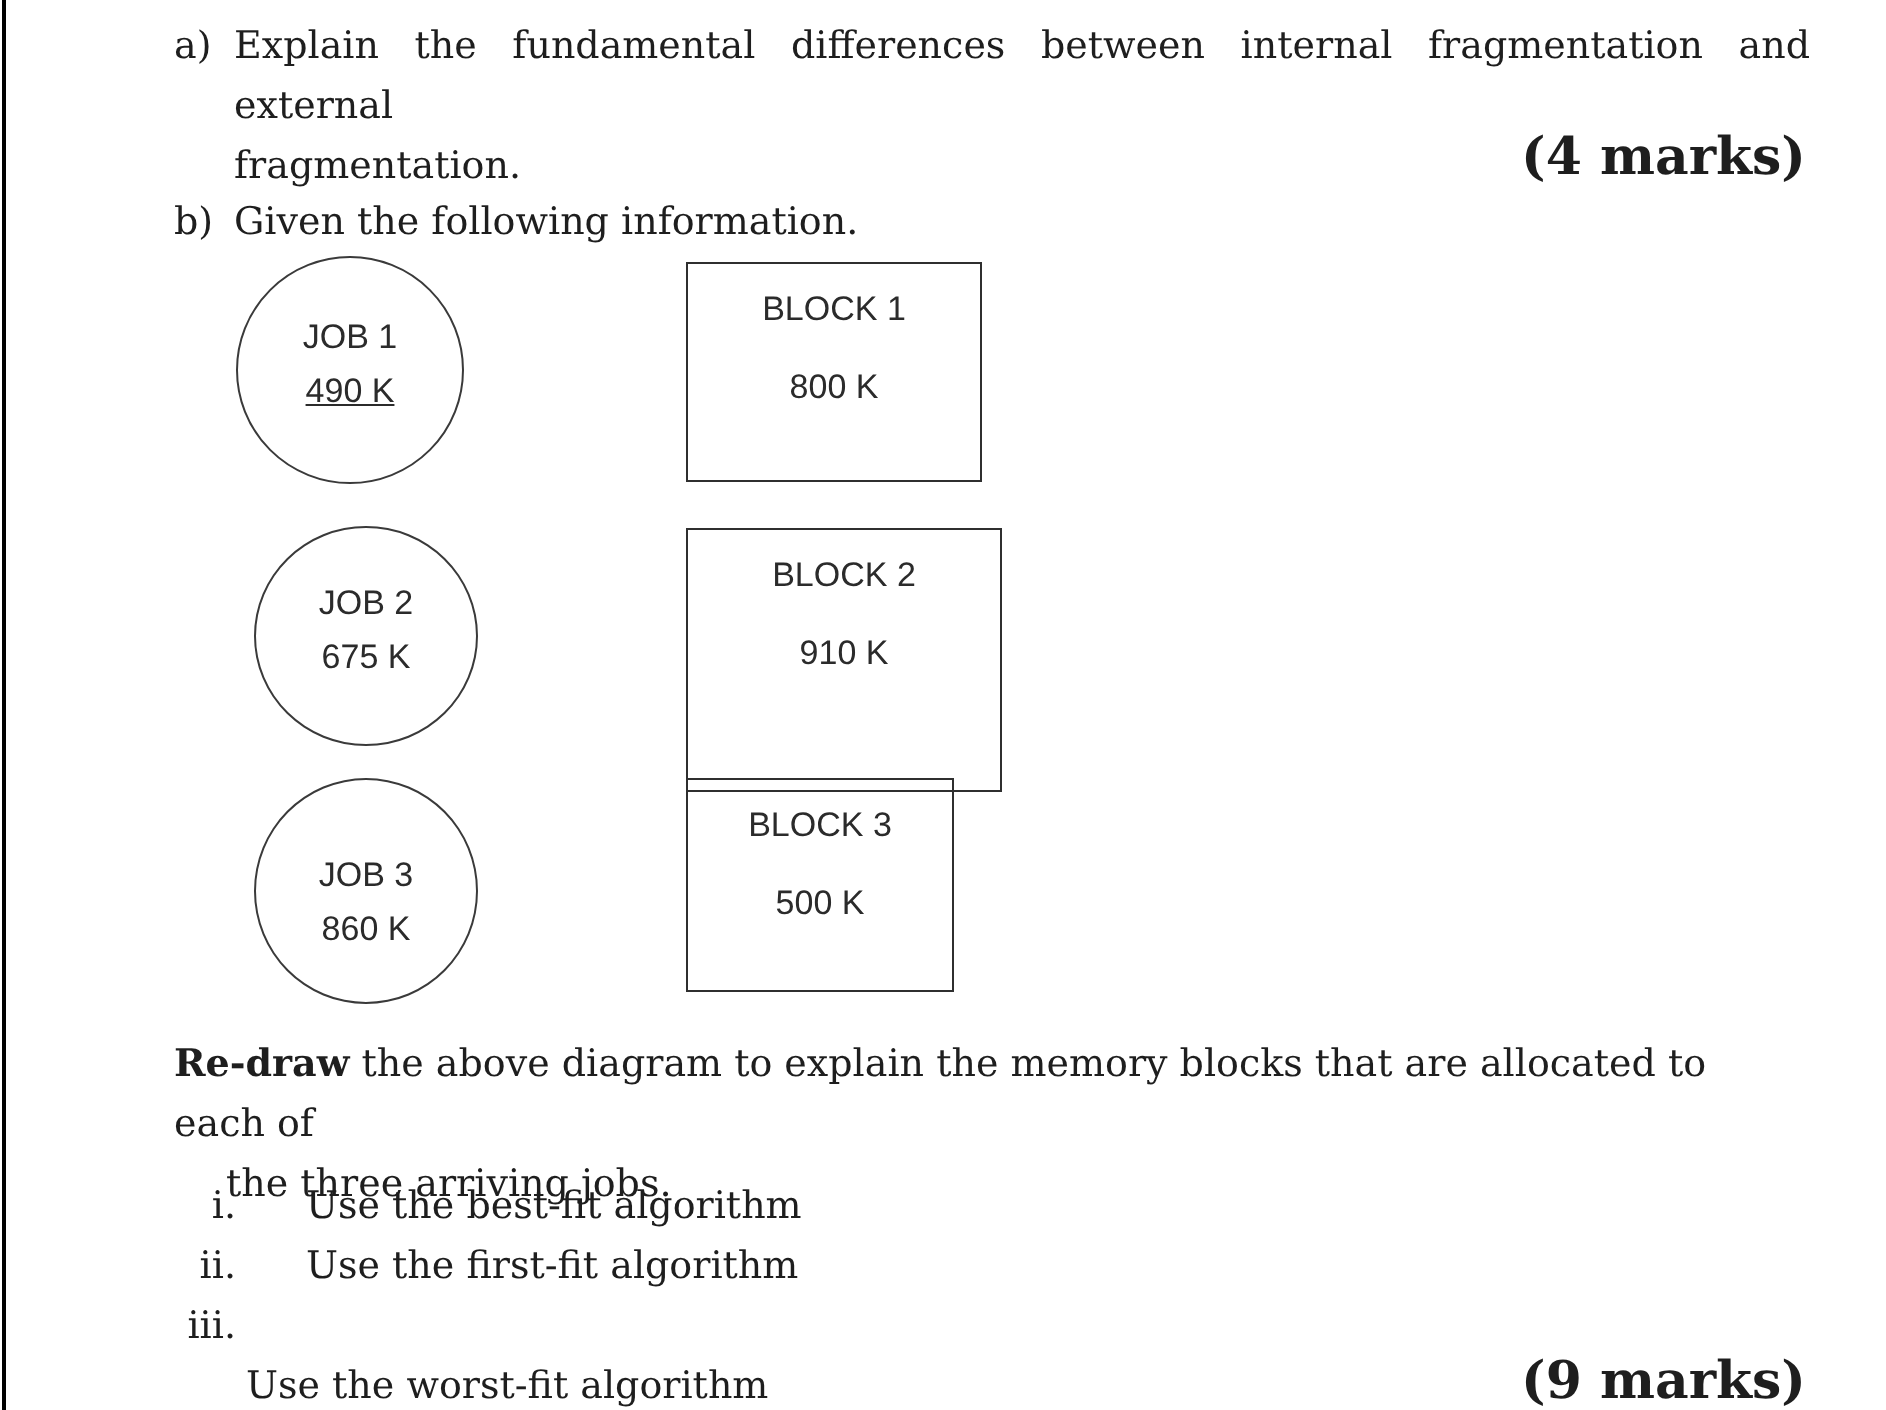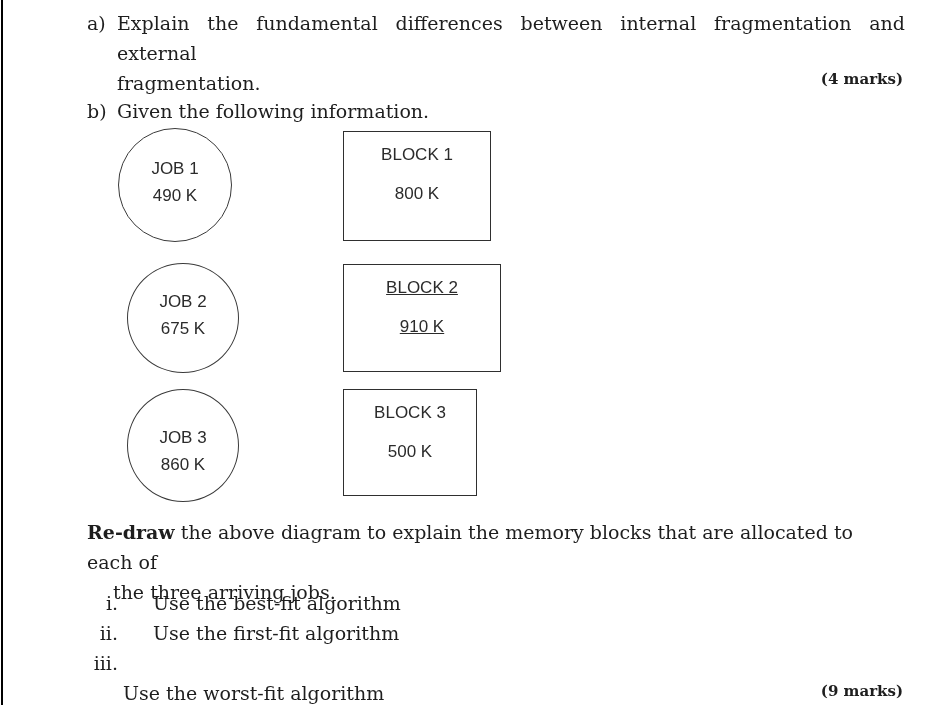--- a/index.html
+++ b/index.html
@@ -20,21 +20,21 @@
     background: #000000;
   }
   .para { position: absolute; font-size: 19px; line-height: 30px; }
   .qrow { display: flex; }
   .qlabel { width: 30px; flex: 0 0 30px; }
   .qbody { width: 788px; }
   .jline { text-align: justify; text-align-last: justify; }
   .marks {
     position: absolute;
     right: 40px;
-    font-size: 15px;
+    font-size: 26px;
     font-weight: 700;
     line-height: 26px;
     text-align: right;
   }
   
   .shape {
     position: absolute;
     font-family: "Liberation Sans", "DejaVu Sans", sans-serif;
     font-size: 17px;
     color: #2b2b2b;
@@ -81,37 +81,37 @@
   <div class="para qrow" style="left:87px; top:96px; width:818px;">
     <span class="qlabel">b)</span>
     <span class="qbody">Given the following information.</span>
   </div>
 
   <div>
 
     <div class="shape job-circle" style="left:118px; top:128px; width:114px; height:114px;">
       <span class="shape-text">
         <span style="display:block;">JOB 1</span>
-        <span style="display:block;">490 K</span>
+        <span style="display:block;text-decoration:underline;">490 K</span>
       </span>
     </div>
 
     <div class="shape block-rect" style="left:343px; top:131px; width:148px; height:110px;">
       <span class="line1">BLOCK 1</span>
       <span class="line2">800 K</span>
     </div>
 
     <div class="shape job-circle" style="left:127px; top:263px; width:112px; height:110px;">
       <span class="shape-text">
         <span style="display:block;">JOB 2</span>
         <span style="display:block;">675 K</span>
       </span>
     </div>
 
-    <div class="shape block-rect" style="left:343px; top:264px; width:158px; height:108px;text-decoration:underline;">
+    <div class="shape block-rect" style="left:343px; top:264px; width:158px; height:132px;">
       <span class="line1">BLOCK 2</span>
       <span class="line2">910 K</span>
     </div>
 
     <div class="shape job-circle" style="left:127px; top:389px; width:112px; height:113px;">
       <span class="shape-text">
         <span style="display:block;margin-top:16px;">JOB 3</span>
         <span style="display:block;">860 K</span>
       </span>
     </div>

